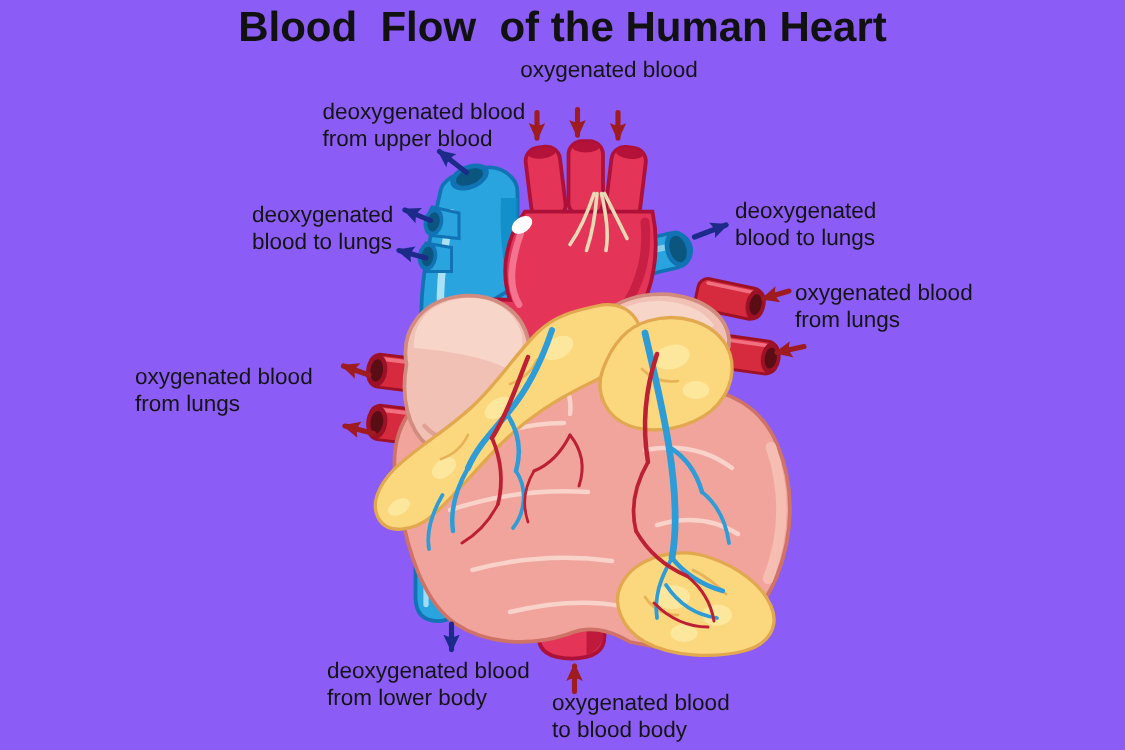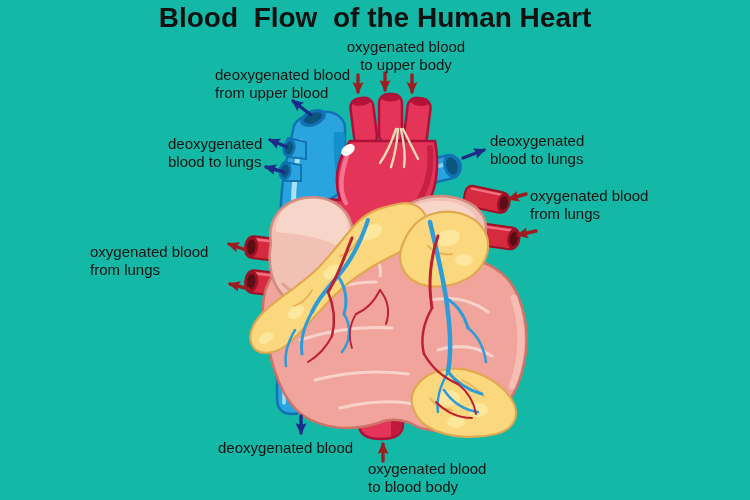--- a/index.html
+++ b/index.html
@@ -1,18 +1,18 @@
 <!DOCTYPE html>
 <html style="--deoxygenated-arrow: #1c2b8a; --oxygenated-arrow: #9e1b20; --vein-blue: #29a4df; --vein-blue-dark: #1173b4; --artery-red: #e43457; --artery-red-dark: #ad1038; --pulmonary-red: #d62b3f; --heart-pink: #f0a49c; --atrium-pink: #f1c1b5; --fat-yellow: #fbd77e; --coronary-blue: #2e9cd6; --coronary-red: #bd2033; --text: #141414; --background: #ffffff;"><head>
 <meta charset="utf-8">
 <style>
   html,body{margin:0;padding:0;}
   body{width:750px;height:500px;background:#fff;overflow:hidden;
        font-family:"Liberation Sans", sans-serif;}
-  .stage{position:relative;width:750px;height:500px;background:#14b8a6;}
+  .stage{position:relative;width:750px;height:500px;background:#8b5cf6;}
   svg{position:absolute;left:0;top:0;}
   .title{position:absolute;left:0;top:2px;width:750px;text-align:center;
          font-size:28px;font-weight:bold;color:#111;white-space:pre;
          letter-spacing:0px;}
   .lbl{position:absolute;font-size:15px;line-height:1.22;color:#141414;}
   .lbl.center{text-align:center;}
 </style>
 </head>
 <body style="background: rgb(255, 255, 255);">
 
@@ -227,21 +227,20 @@
     <line x1="536" y1="231" x2="518" y2="235" stroke="var(--oxygenated-arrow,#9e1b20)" marker-end="url(#ah-red)"></line>
     <line x1="301" y1="416" x2="301" y2="433" stroke="var(--deoxygenated-arrow,#1c2b8a)" marker-end="url(#ah-navy)"></line>
     <line x1="383" y1="461" x2="383" y2="444" stroke="var(--oxygenated-arrow,#9e1b20)" marker-end="url(#ah-red)"></line>
   </g>
 </svg>
 
 <div class="title">Blood  Flow  of the Human Heart</div>
 
 <div class="lbl center" style="left:341px;top:38px;width:130px;">
   <span>oxygenated blood</span><br>
-  <span>to upper body</span>
 </div>
 
 <div class="lbl" style="left:215px;top:66px;">
   <span>deoxygenated blood</span><br>
   <span>from upper blood</span>
 </div>
 
 <div class="lbl" style="left:168px;top:135px;">
   <span>deoxygenated</span><br>
   <span>blood to lungs</span>
@@ -257,20 +256,21 @@
   <span>blood to lungs</span>
 </div>
 
 <div class="lbl" style="left:530px;top:187px;">
   <span>oxygenated blood</span><br>
   <span>from lungs</span>
 </div>
 
 <div class="lbl" style="left:218px;top:439px;">
   <span>deoxygenated blood</span><br>
+  <span>from lower body</span>
 </div>
 
 <div class="lbl" style="left:368px;top:460px;">
   <span>oxygenated blood</span><br>
   <span>to blood body</span>
 </div>
 
 </div>
 
 </body></html>

